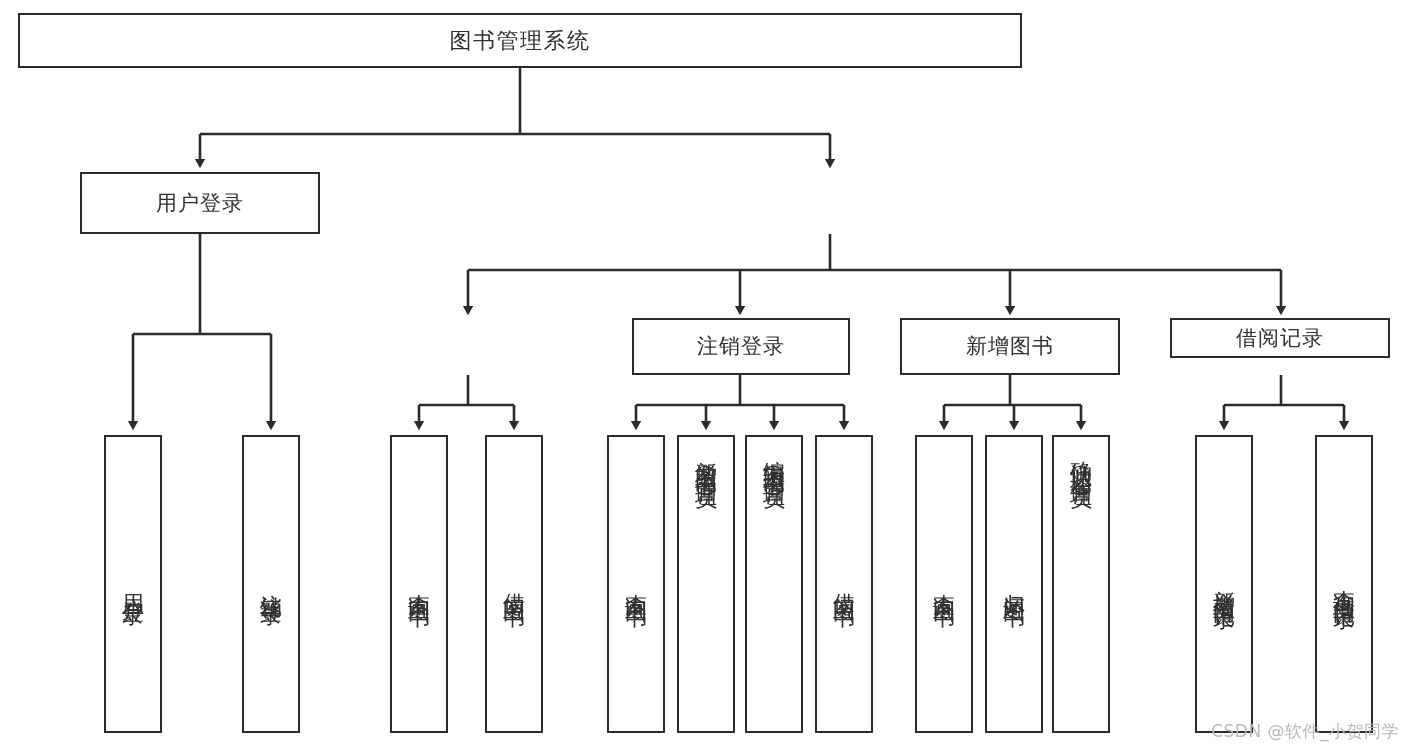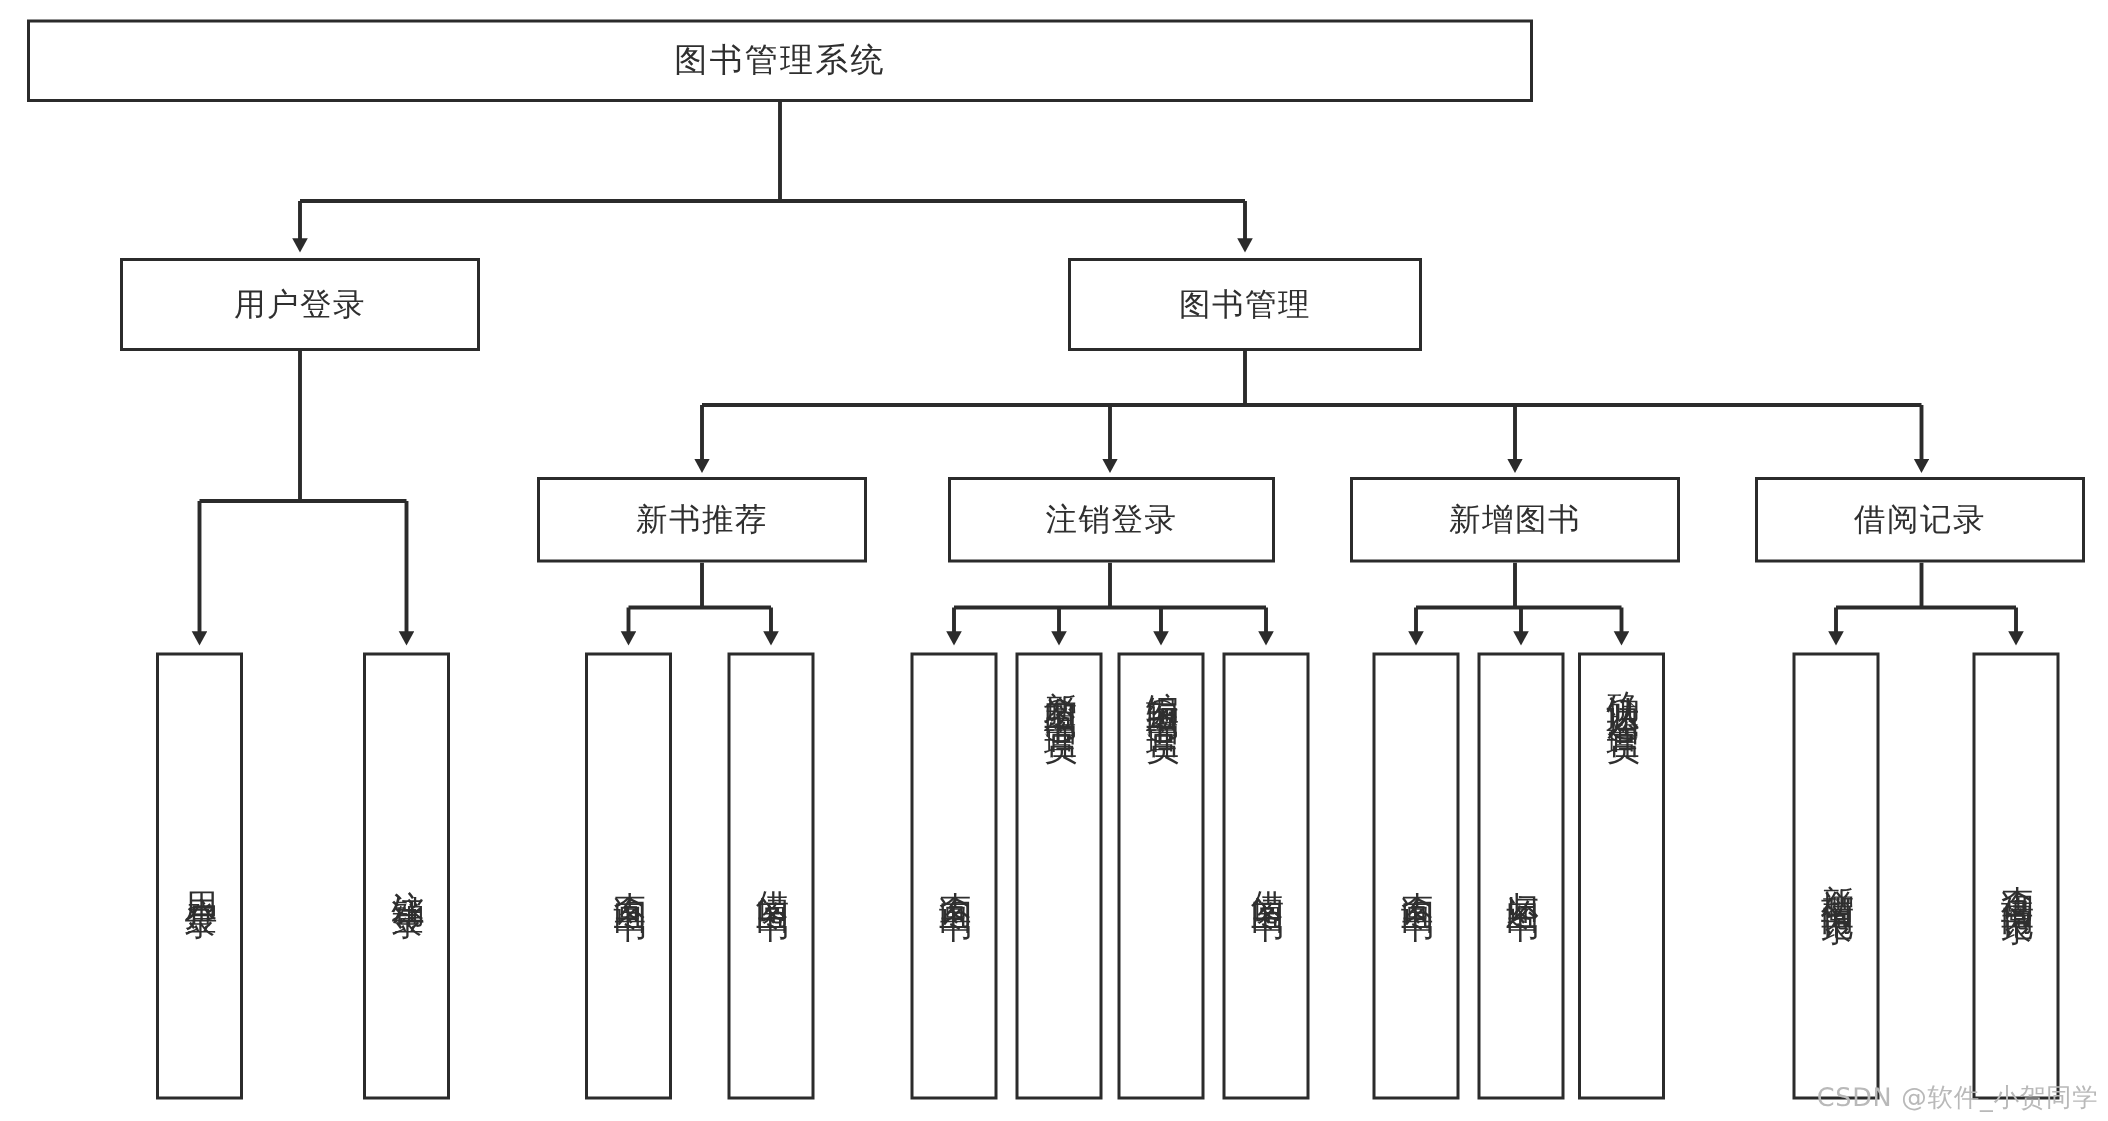--- a/index.html
+++ b/index.html
@@ -116,34 +116,28 @@
     </g>
   </svg>
 
   <div class="node root h" style="left:18px;top:13px;width:1004px;height:55px;">
     <span class="lbl">图书管理系统</span>
   </div>
 
   <div class="node h" style="left:80px;top:172px;width:240px;height:62px;">
     <span class="lbl">用户登录</span>
   </div>
-  <div class="node h" style="left:712px;top:172px;width:236px;height:62px;">
-    <span class="lbl">图书管理</span>
-  </div>
 
-  <div class="node h" style="left:358px;top:318px;width:220px;height:57px;">
-    <span class="lbl">新书推荐</span>
-  </div>
   <div class="node h" style="left:632px;top:318px;width:218px;height:57px;">
     <span class="lbl">注销登录</span>
   </div>
   <div class="node h" style="left:900px;top:318px;width:220px;height:57px;">
     <span class="lbl">新增图书</span>
   </div>
-  <div class="node h" style="left:1170px;top:318px;width:220px;height:57px;">
+  <div class="node h" style="left:1170px;top:318px;width:220px;height:40px;">
     <span class="lbl">借阅记录</span>
   </div>
 
   <div class="node leaf center" style="left:104px;top:435px;width:58px;height:298px;">
     <span class="lbl">用户登录</span>
   </div>
   <div class="node leaf center" style="left:242px;top:435px;width:58px;height:298px;">
     <span class="lbl">注销登录</span>
   </div>
 

